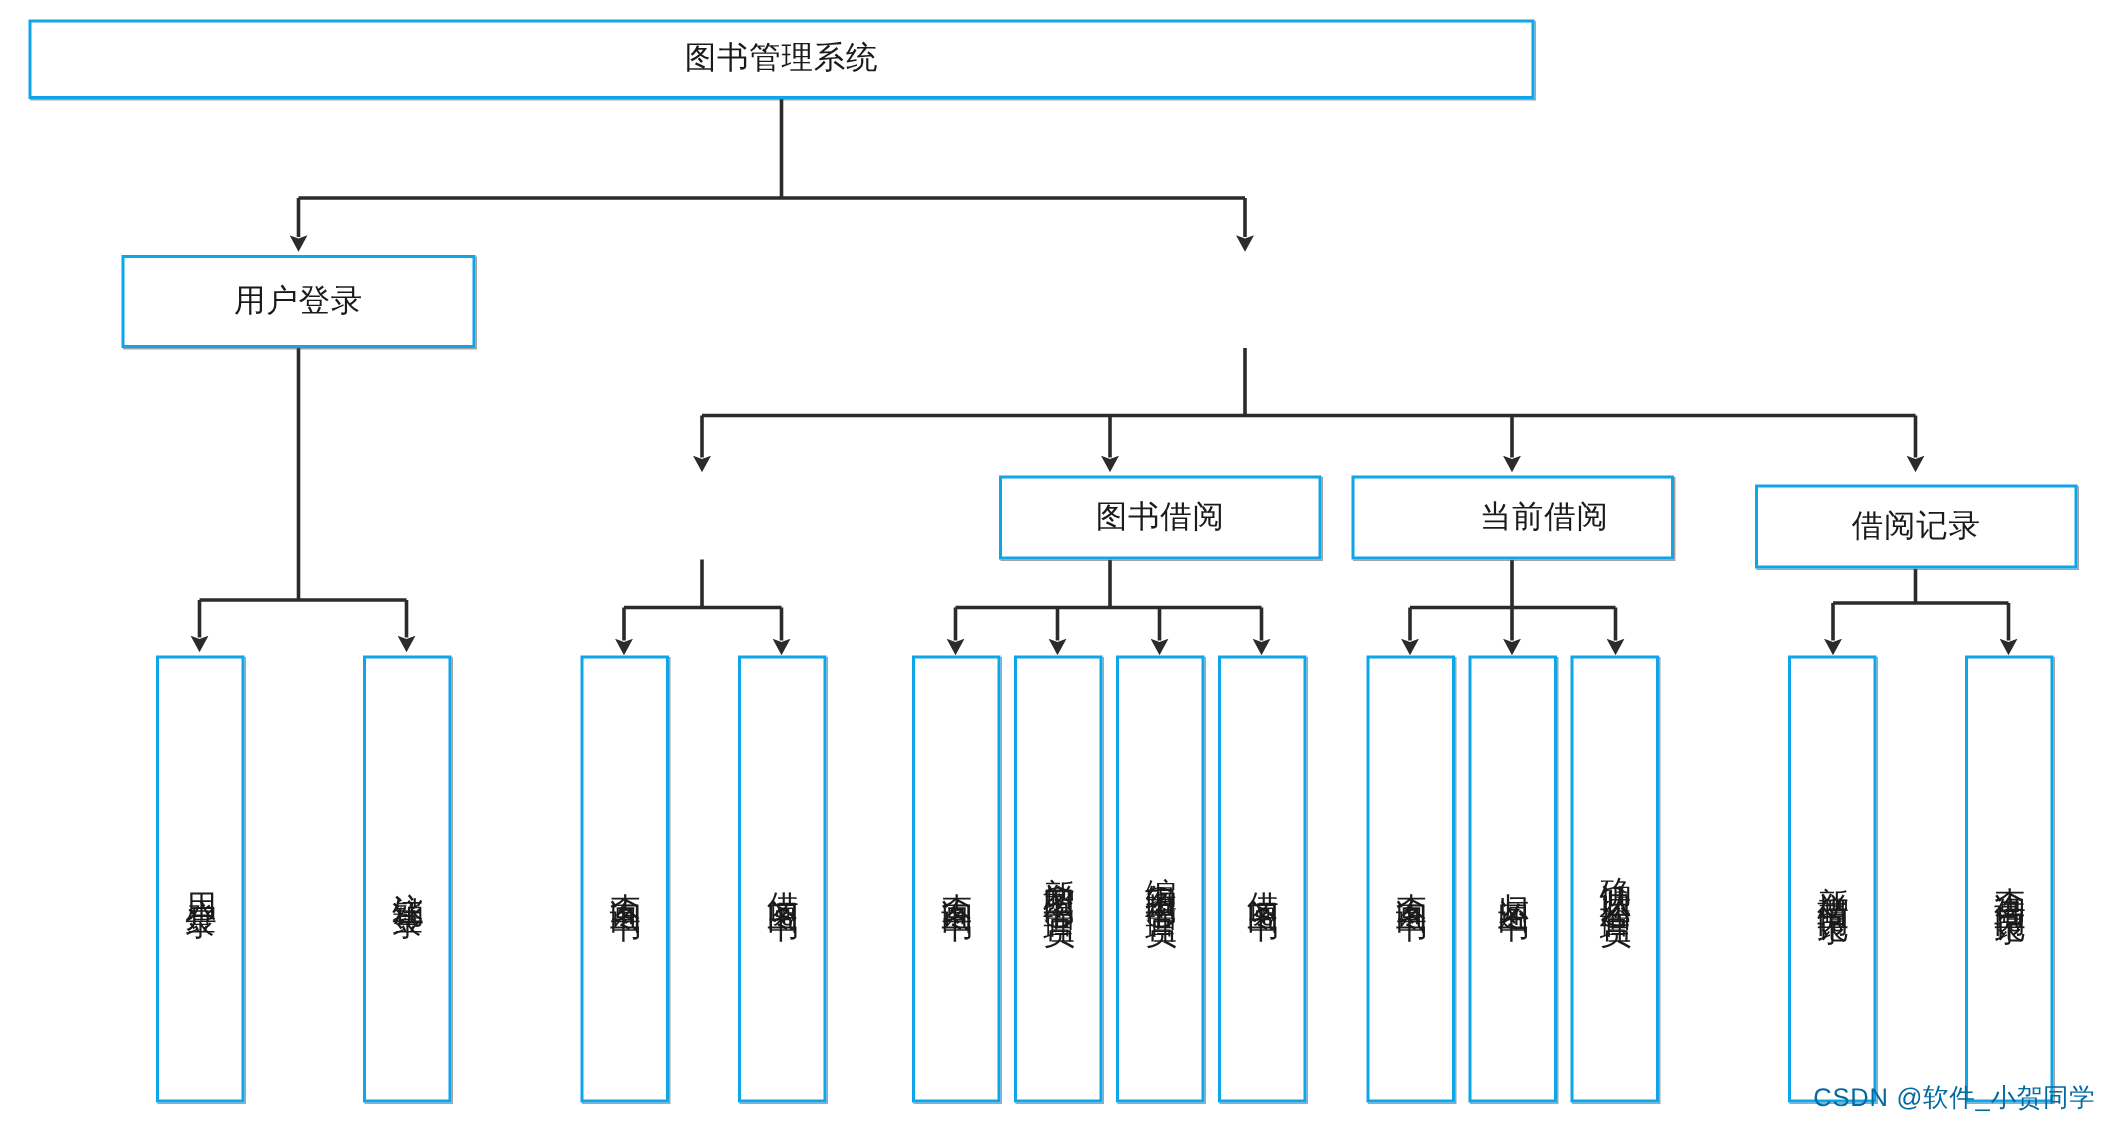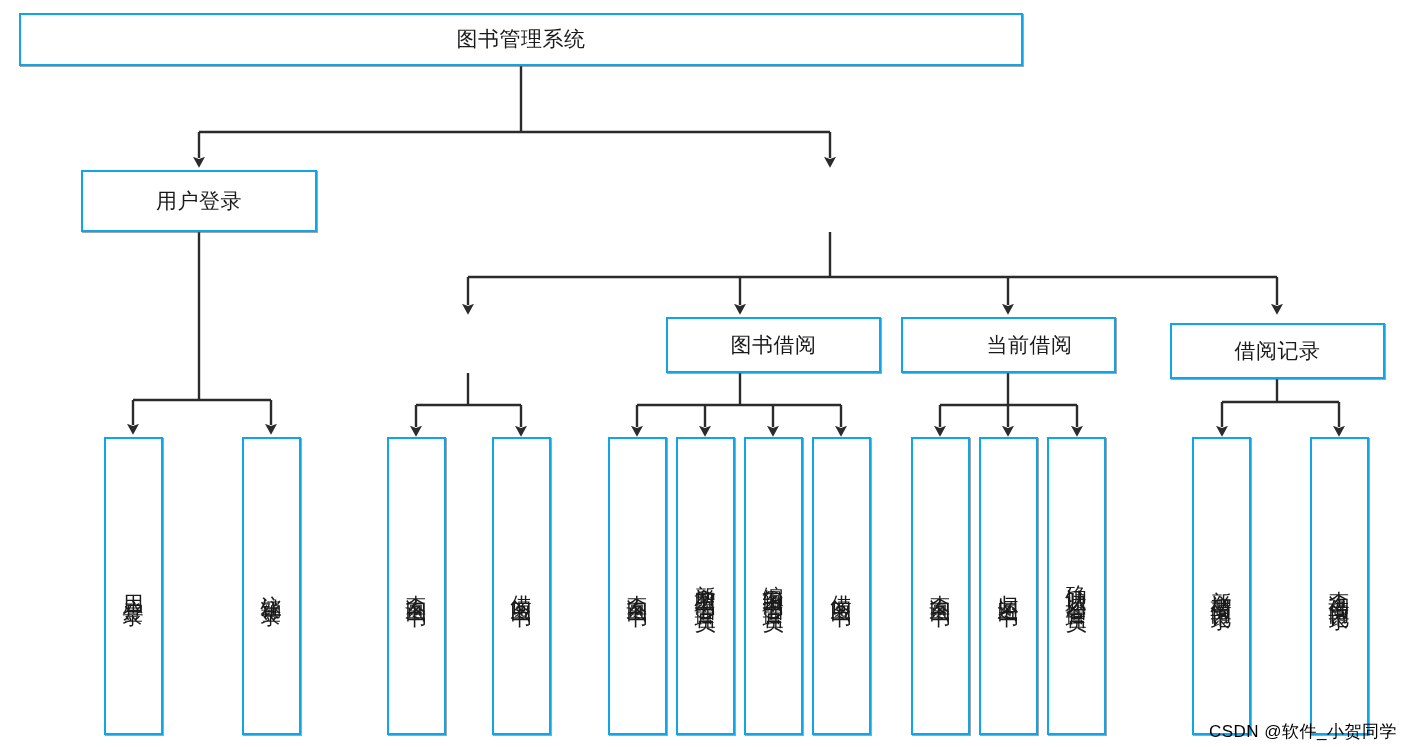--- a/index.html
+++ b/index.html
@@ -64,21 +64,21 @@
     fill: none;
   }
   .conn-head {
     fill: #2b2b2b;
   }
   .watermark {
     position: absolute;
     right: 8px;
     bottom: 4px;
     font-size: 17px;
-    color: #000000;
+    color: #0369a1;
     letter-spacing: 0.5px;
     user-select: none;
   }
 </style>
 </head>
 <body>
 
 <div id="diagram-root">
 
   <svg class="connectors" viewBox="0 0 1405 747" xmlns="http://www.w3.org/2000/svg">

